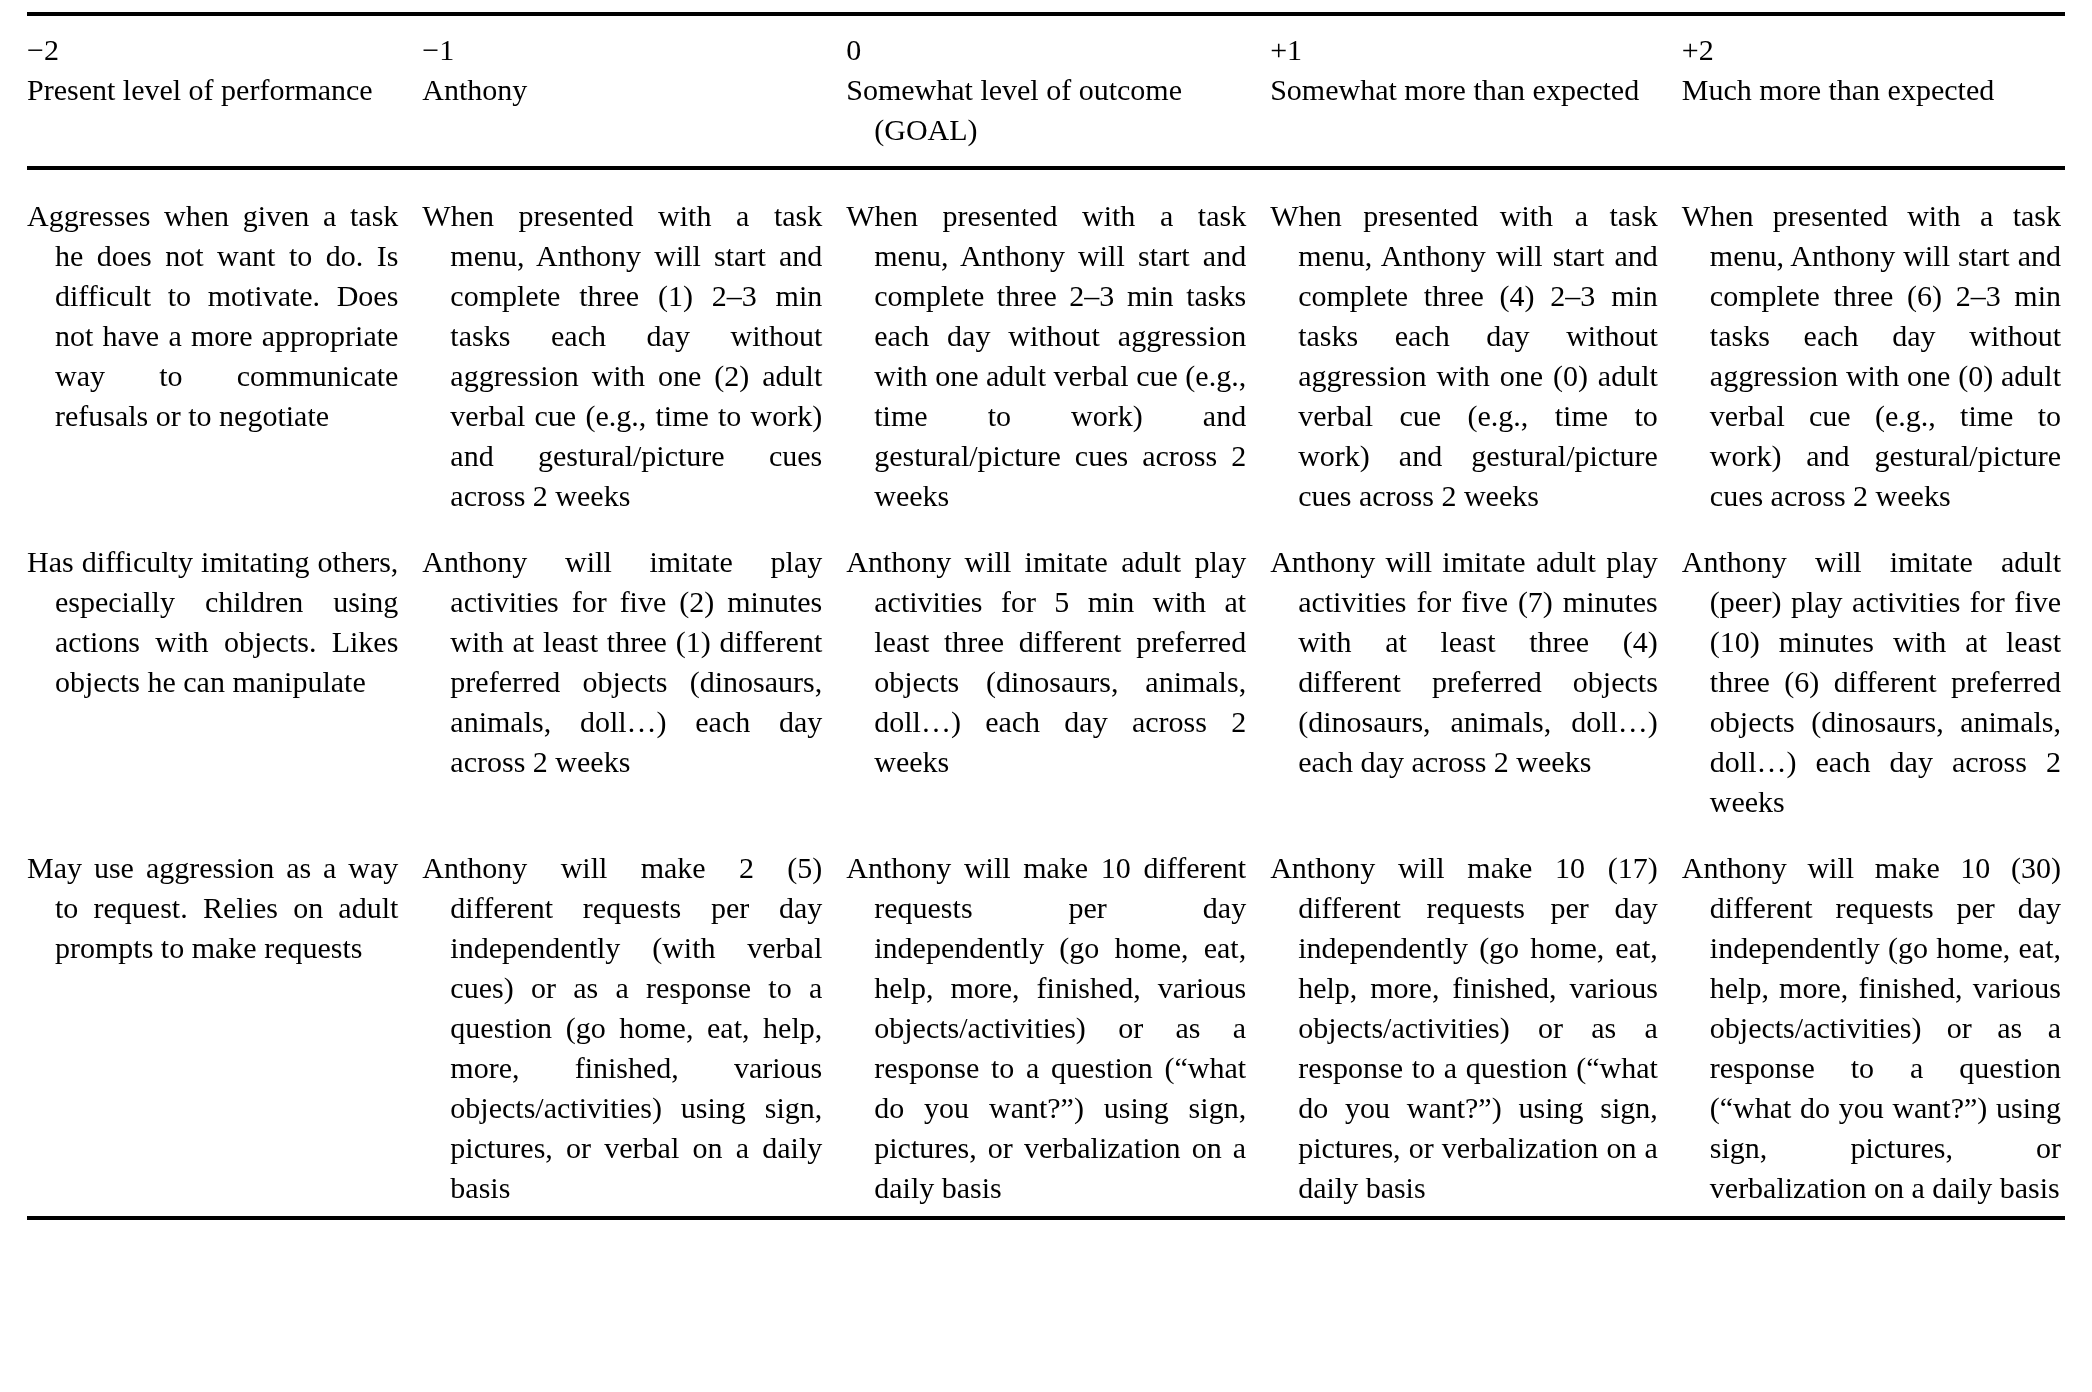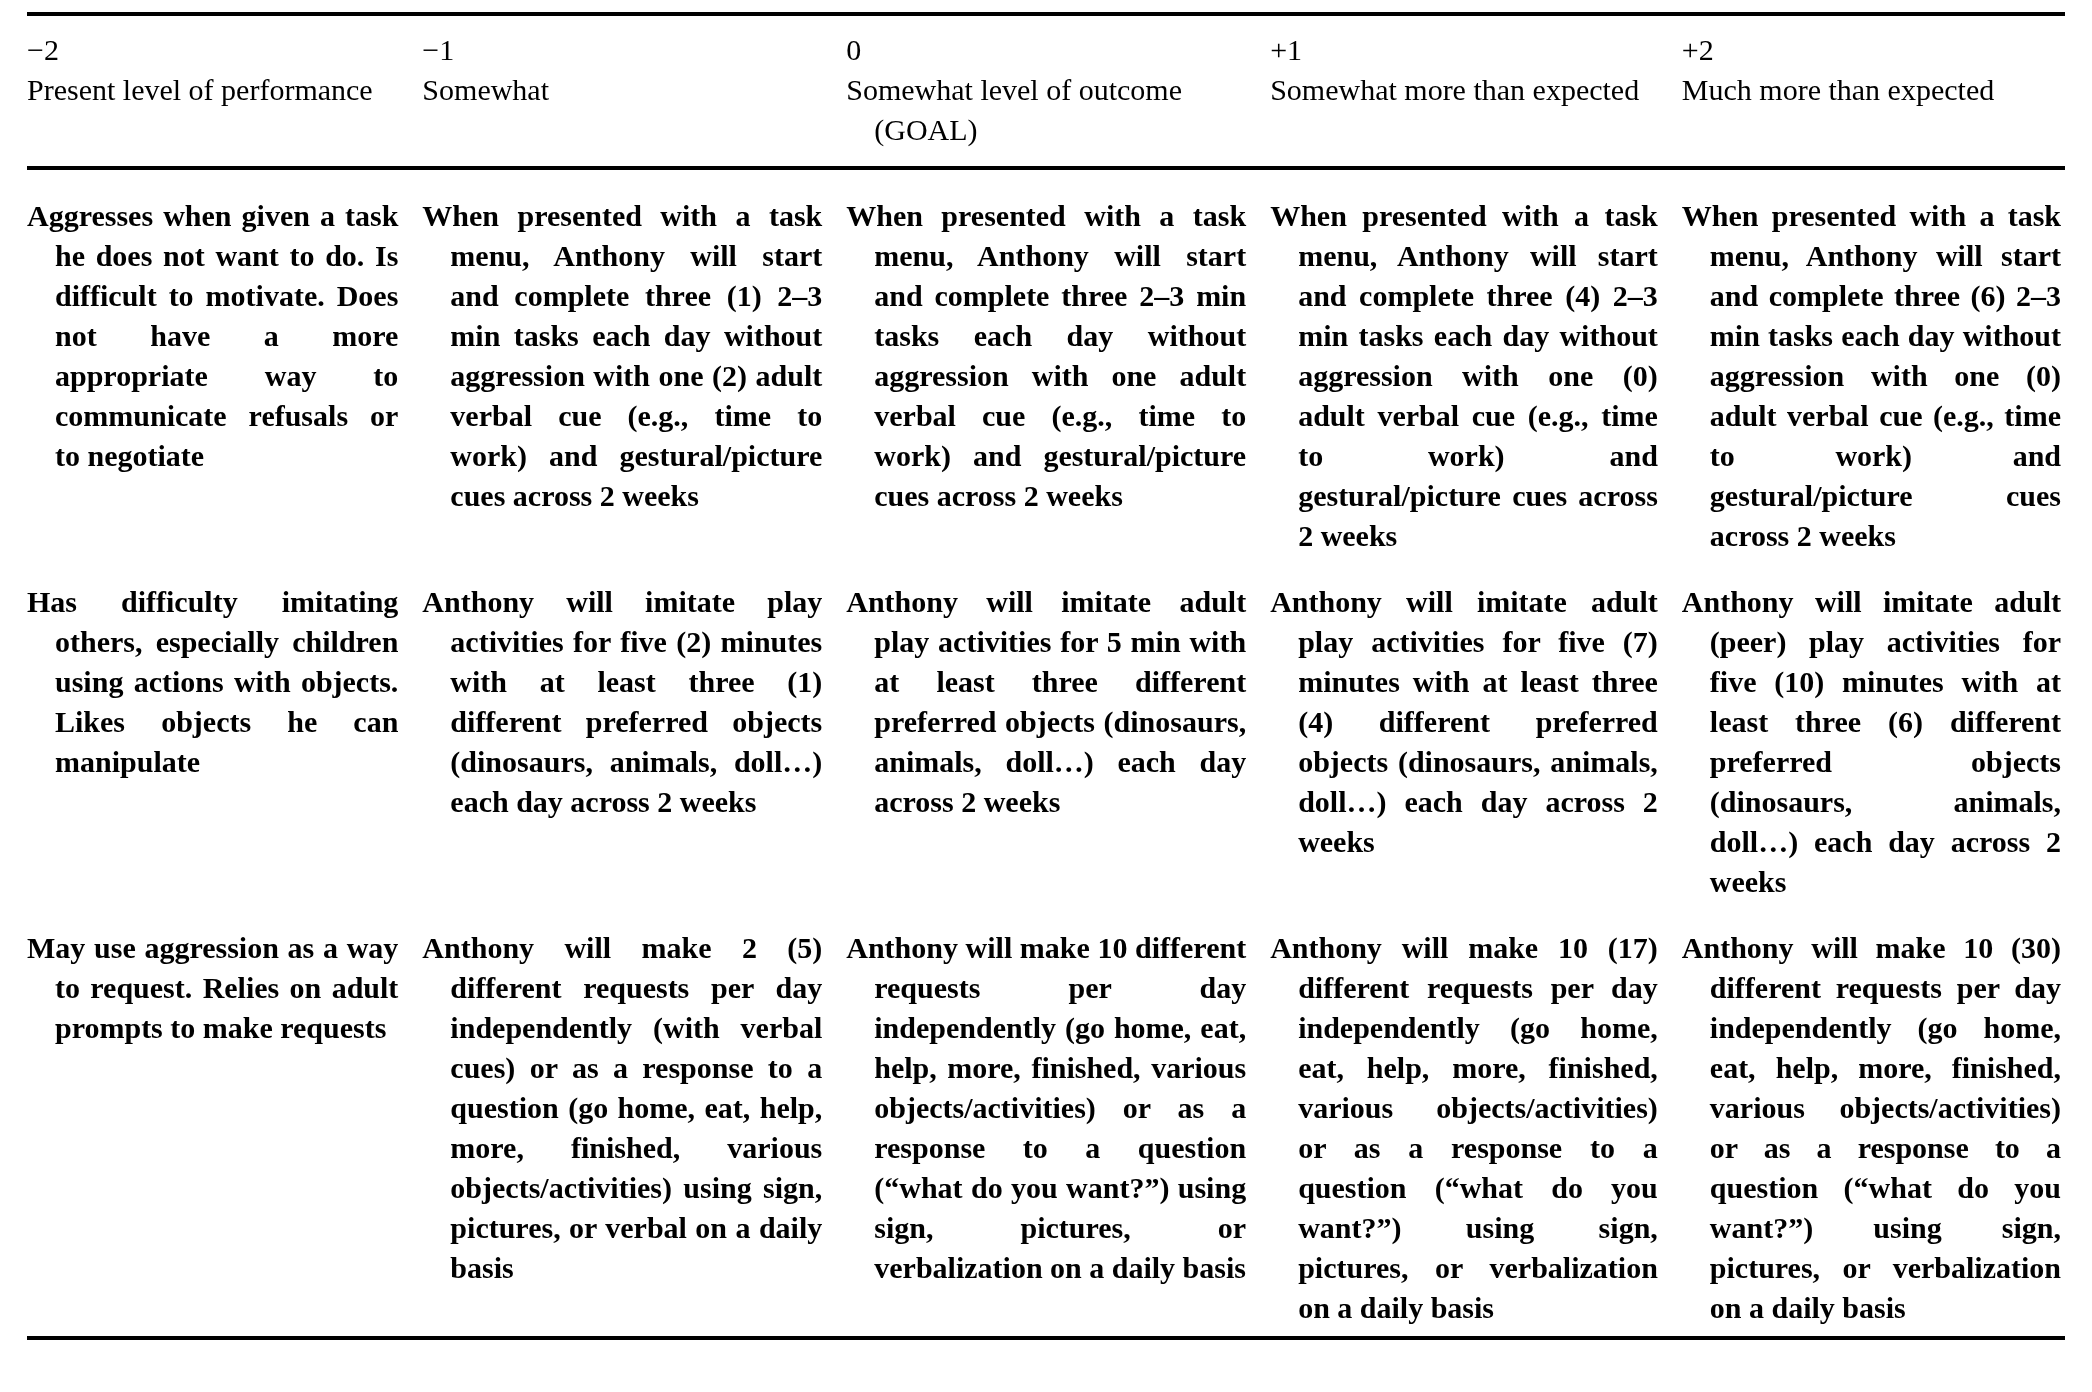--- a/index.html
+++ b/index.html
@@ -27,21 +27,21 @@
     line-height: 40px;
   }
   th, td {
     vertical-align: top;
     text-align: left;
     font-weight: normal;
     padding: 0 24px 0 0;
   }
   th { padding-top: 14px; padding-bottom: 16px; }
   thead th { border-bottom: 4px solid #000; }
-  td { padding-top: 26px; font-weight: bold; }
+  td { padding-top: 26px; }
   tr.last-row td { padding-bottom: 8px; }
   th:last-child, td:last-child { padding-right: 4px; }
   .hang {
     padding-left: 28px;
     text-indent: -28px;
   }
   .just {
     text-align: justify;
   }
   .score { text-indent: 0; }
@@ -59,21 +59,21 @@
       <col style="width:18.8%">
     </colgroup>
     <thead>
       <tr>
         <th>
           <div class="score">−2</div>
           <div class="hang">Present level of performance</div>
         </th>
         <th>
           <div class="score">−1</div>
-          <div class="hang">Somewhat</div>
+          <div class="hang">Anthony</div>
         </th>
         <th>
           <div class="score">0</div>
           <div class="hang">Somewhat level of outcome (GOAL)</div>
         </th>
         <th>
           <div class="score">+1</div>
           <div class="hang">Somewhat more than expected</div>
         </th>
         <th>

